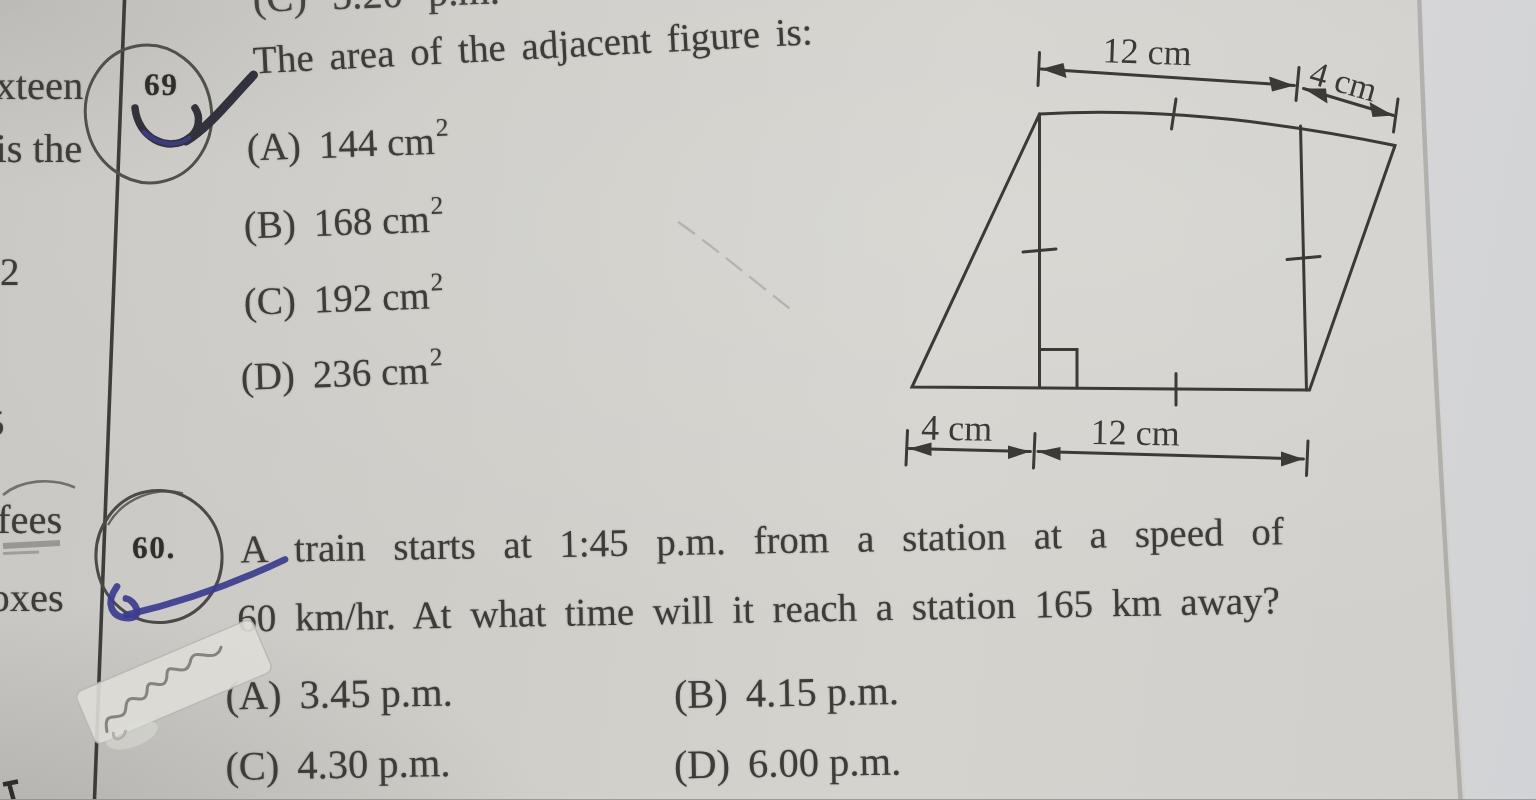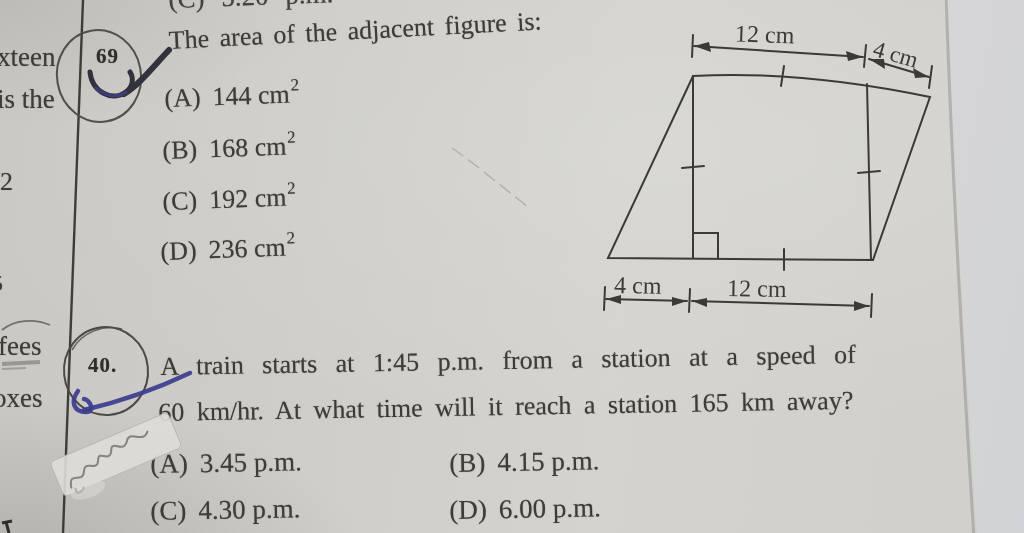--- a/index.html
+++ b/index.html
@@ -54,21 +54,21 @@
   <div class="txt serif26 opt rot-2" style="left:162px;top:136px;">
     <span class="lbl">(B)</span><span>168 cm</span><sup>2</sup>
   </div>
   <div class="txt serif26 opt rot-2" style="left:162px;top:187px;">
     <span class="lbl">(C)</span><span>192 cm</span><sup>2</sup>
   </div>
   <div class="txt serif26 opt rot-2" style="left:160px;top:237px;">
     <span class="lbl">(D)</span><span>236 cm</span><sup>2</sup>
   </div>
 
-  <div class="txt qnum" style="left:88px;top:353px;color:#2f2e2b;">40.</div>
+  <div class="txt qnum" style="left:88px;top:353px;color:#2f2e2b;">60.</div>
   <div class="txt serif26 rot-1" style="left:160px;top:352px;word-spacing:12px;">A train starts at 1:45 p.m. from a station at a speed of</div>
   <div class="txt serif26 rot-1" style="left:158px;top:398px;word-spacing:6px;">60 km/hr. At what time will it reach a station 165 km away?</div>
 
   <div class="txt serif27 opt rot-1" style="left:150px;top:449px;">
     <span class="lbl">(A)</span><span>3.45 p.m.</span>
   </div>
   <div class="txt serif27 opt rot-1" style="left:449px;top:448px;">
     <span class="lbl">(B)</span><span>4.15 p.m.</span>
   </div>
   <div class="txt serif27 opt rot-1" style="left:150px;top:496px;">

